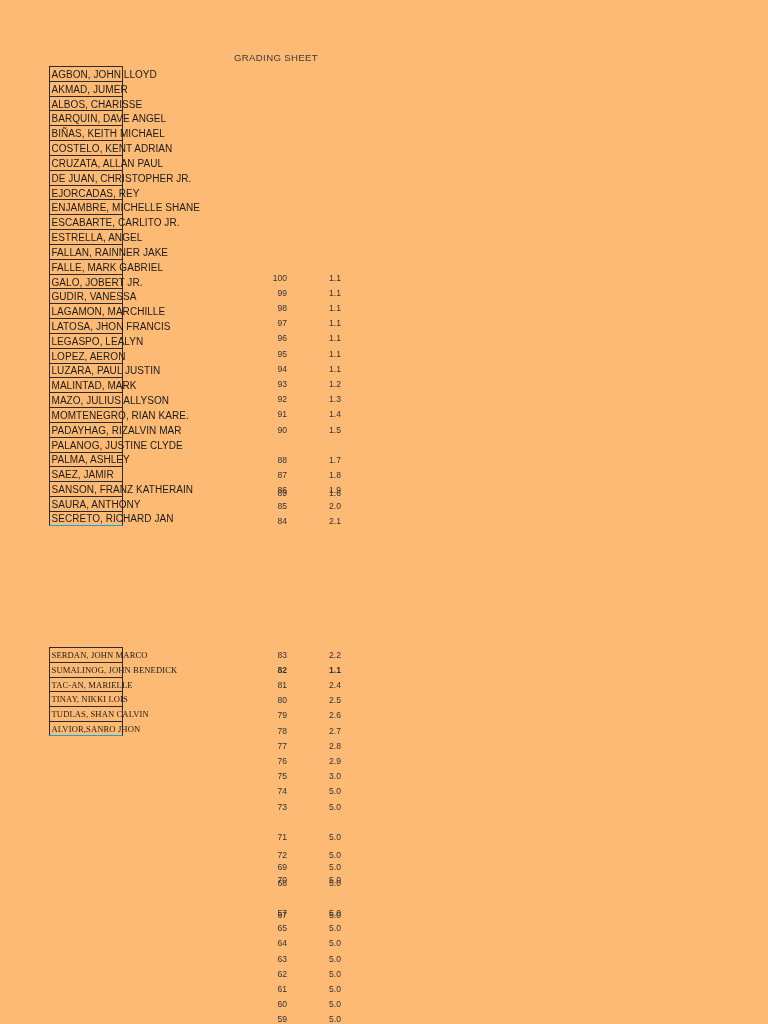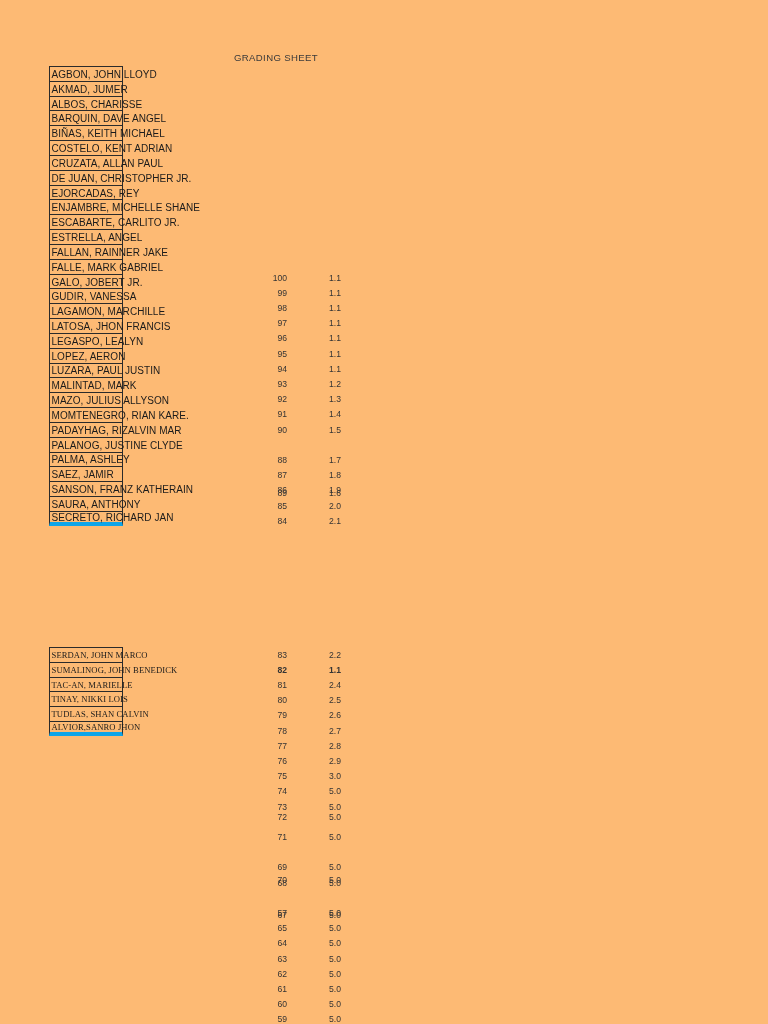--- a/index.html
+++ b/index.html
@@ -38,21 +38,21 @@
   }
   .name-block .name-cell {
     position: relative;
     height: 14.83px;
     box-sizing: border-box;
     border-left: 1px solid #2b2b2b;
     border-right: 1px solid #2b2b2b;
     border-top: 1px solid #2b2b2b;
   }
   .name-block .name-cell:last-child {
-    border-bottom: 4px solid #0ea5e9;
+    border-bottom: 1px solid #0ea5e9;
     padding-left: 44px;
   }
   .name-block .name-text {
     position: absolute;
     left: 1.5px;
     top: 50%;
     transform: translateY(-50%);
     white-space: nowrap;
     font-size: 10px;
     line-height: 9px;
@@ -323,21 +323,21 @@
         <span class="grade">3.0</span>
       </div>
       <div class="num-row" style="top: 783.8px;">
         <span class="score">74</span>
         <span class="grade">5.0</span>
       </div>
       <div class="num-row" style="top: 799px;">
         <span class="score">73</span>
         <span class="grade">5.0</span>
       </div>
-      <div class="num-row" style="top: 809px;">
+      <div class="num-row" style="top: 847px;">
         <span class="score">72</span>
         <span class="grade">5.0</span>
       </div>
       <div class="num-row" style="top: 829.4px;">
         <span class="score">71</span>
         <span class="grade">5.0</span>
       </div>
       <div class="num-row" style="top: 844.6px; margin-top: 28px;">
         <span class="score">70</span>
         <span class="grade">5.0</span>

